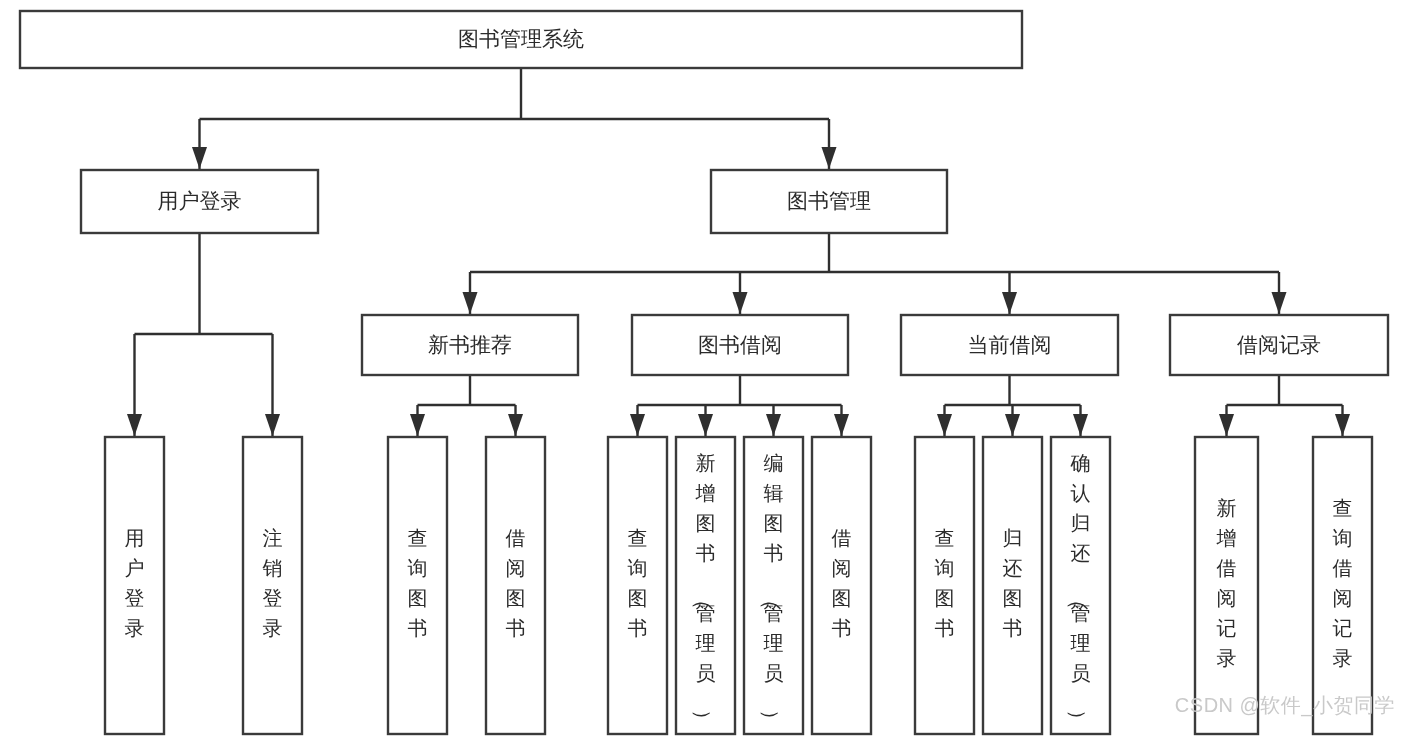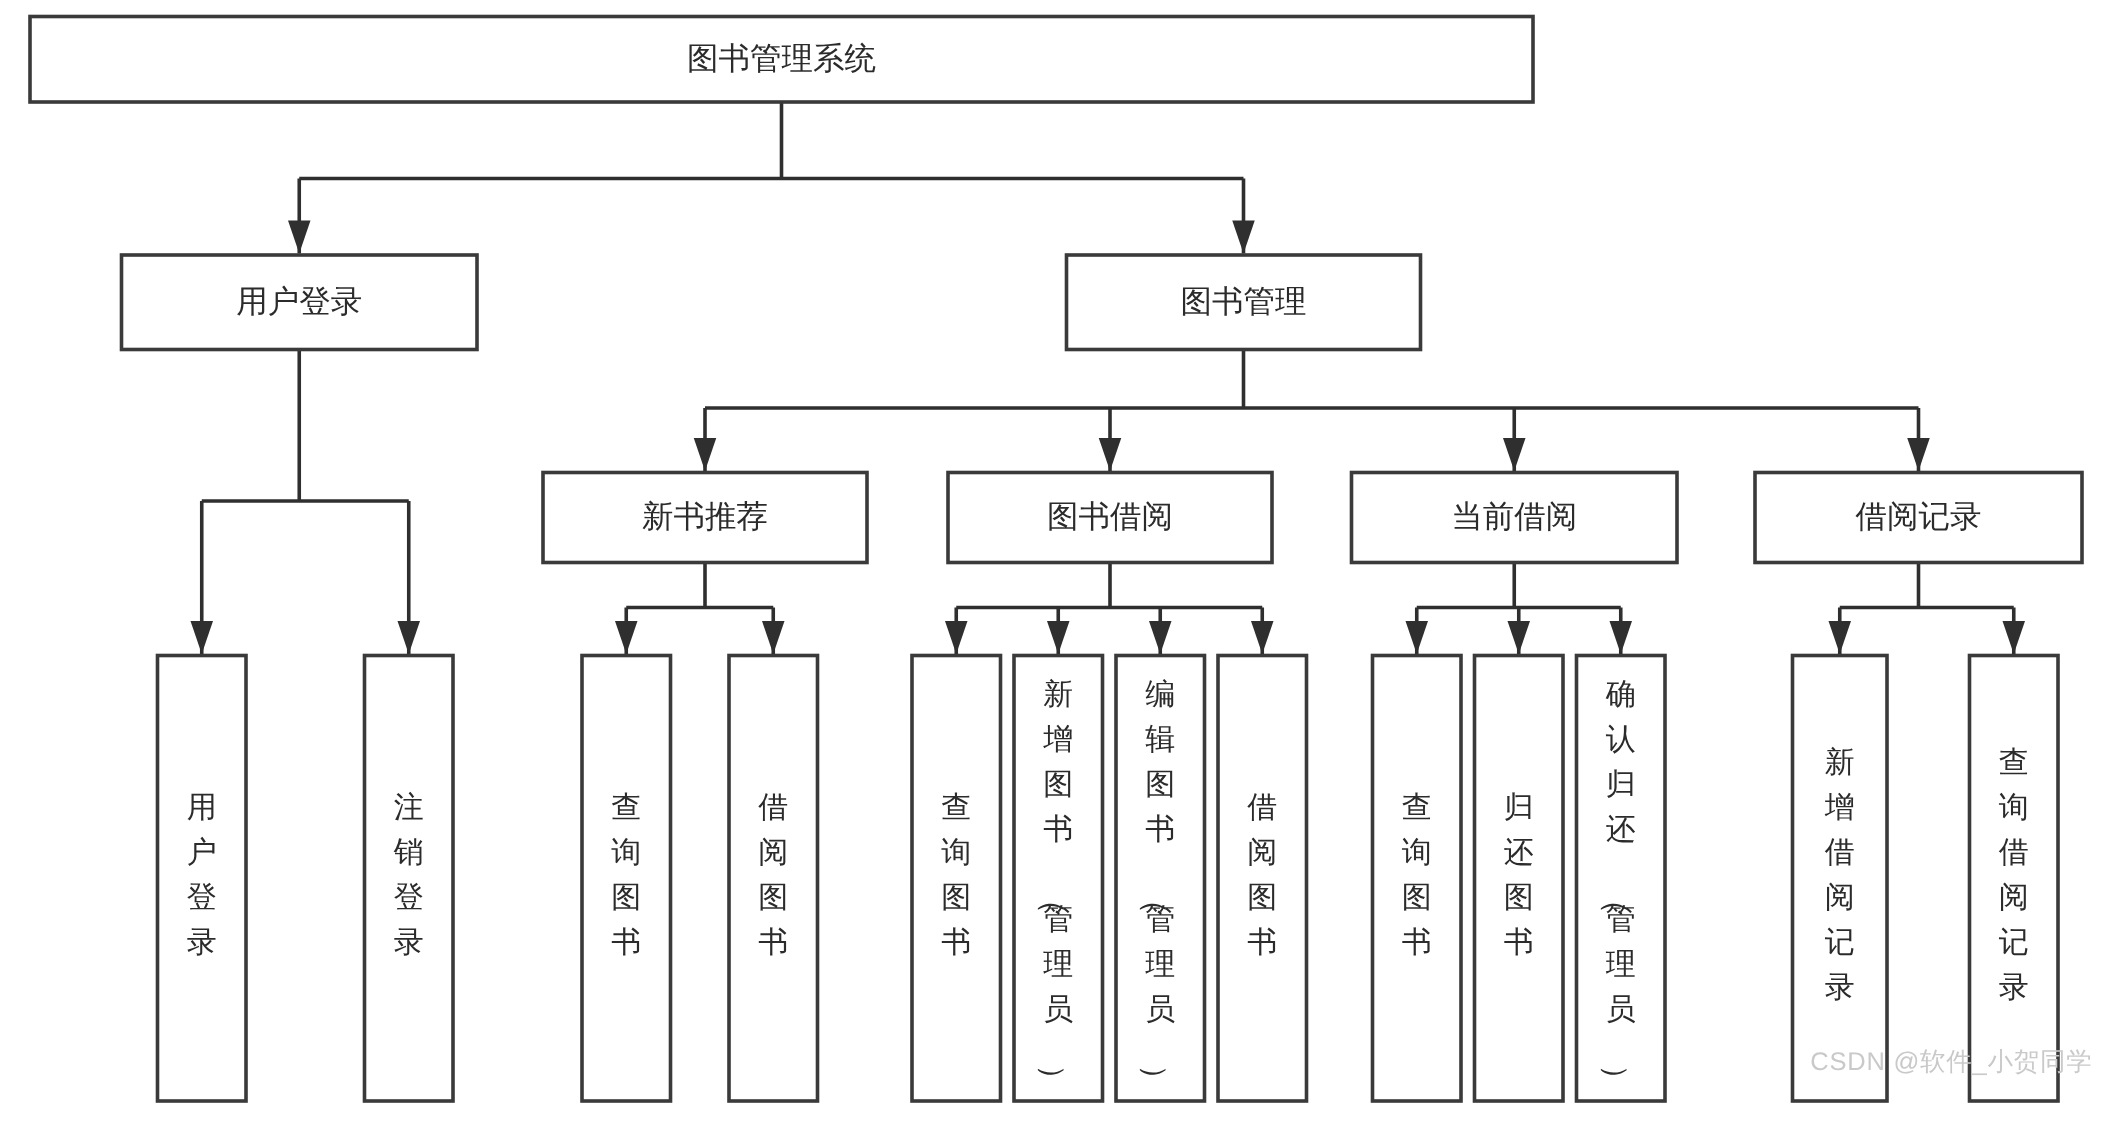--- a/index.html
+++ b/index.html
@@ -54,21 +54,21 @@
     fill: #2b2b2b;
     font-family: "Liberation Sans", "DejaVu Sans", sans-serif;
     font-size: 20px;
     text-anchor: middle;
   }
   .watermark {
     position: absolute;
     right: 10px;
     bottom: 6px;
     font-family: "Liberation Sans", "DejaVu Sans", sans-serif;
-    font-size: 17px;
+    font-size: 20px;
     color: #c9c9c9;
     letter-spacing: 0.5px;
     white-space: nowrap;
     user-select: none;
   }
 </style>
 </head>
 <body>
 
 <div id="diagram-root">

